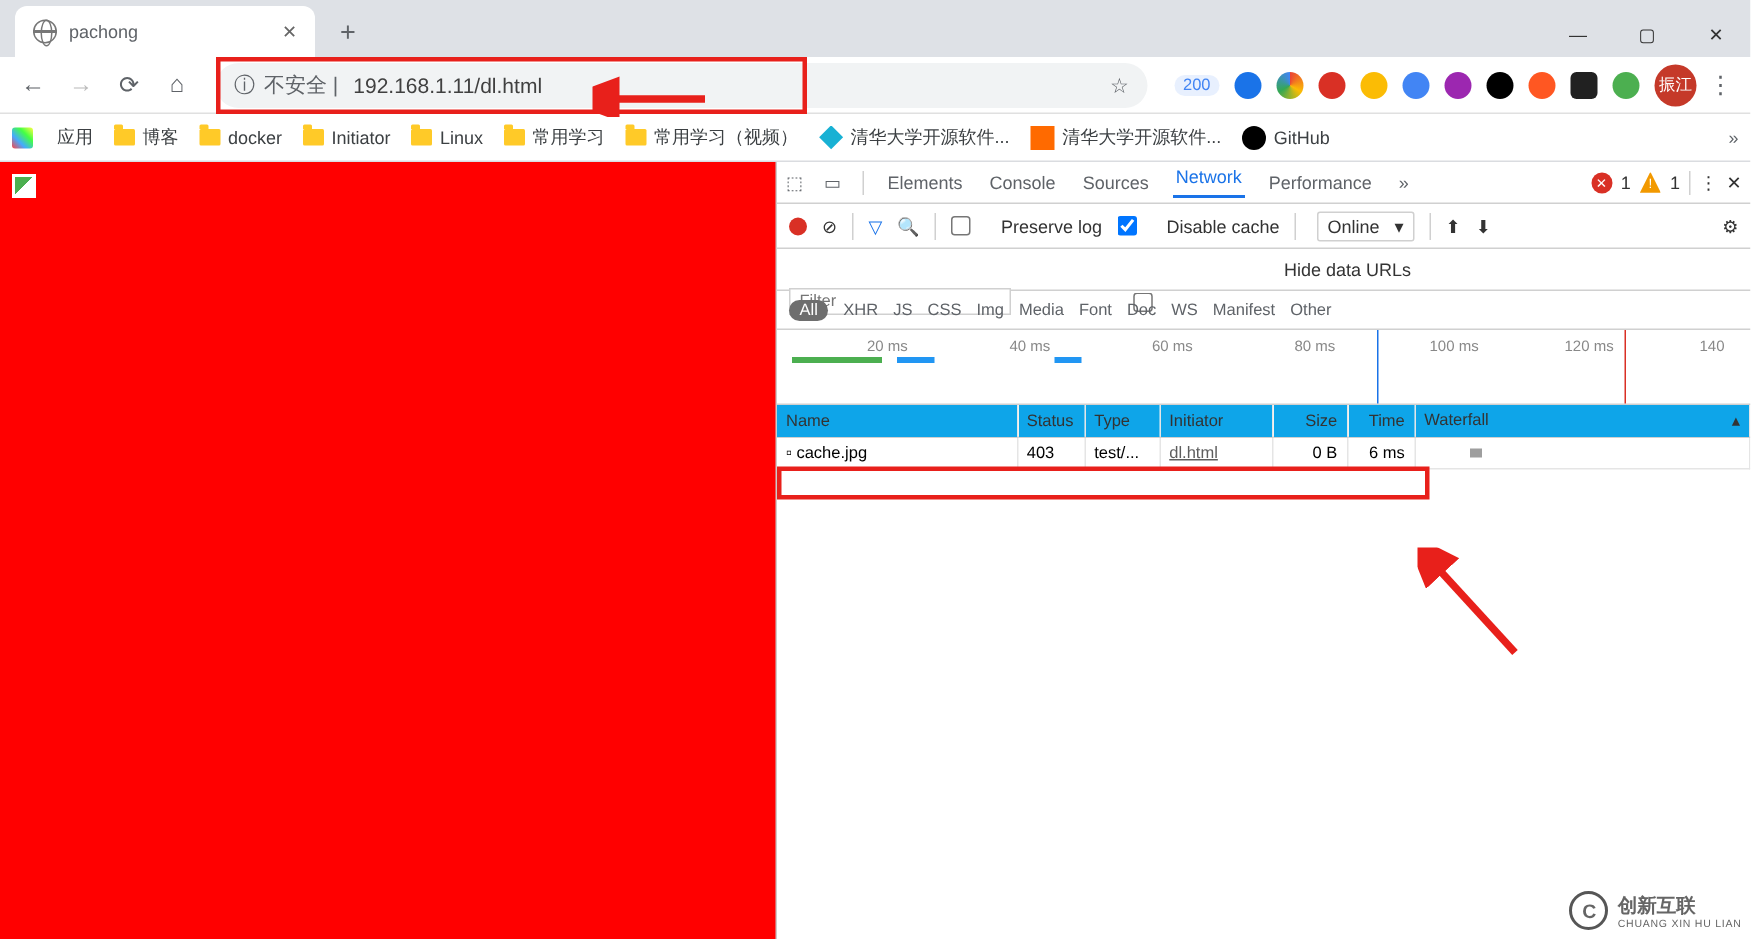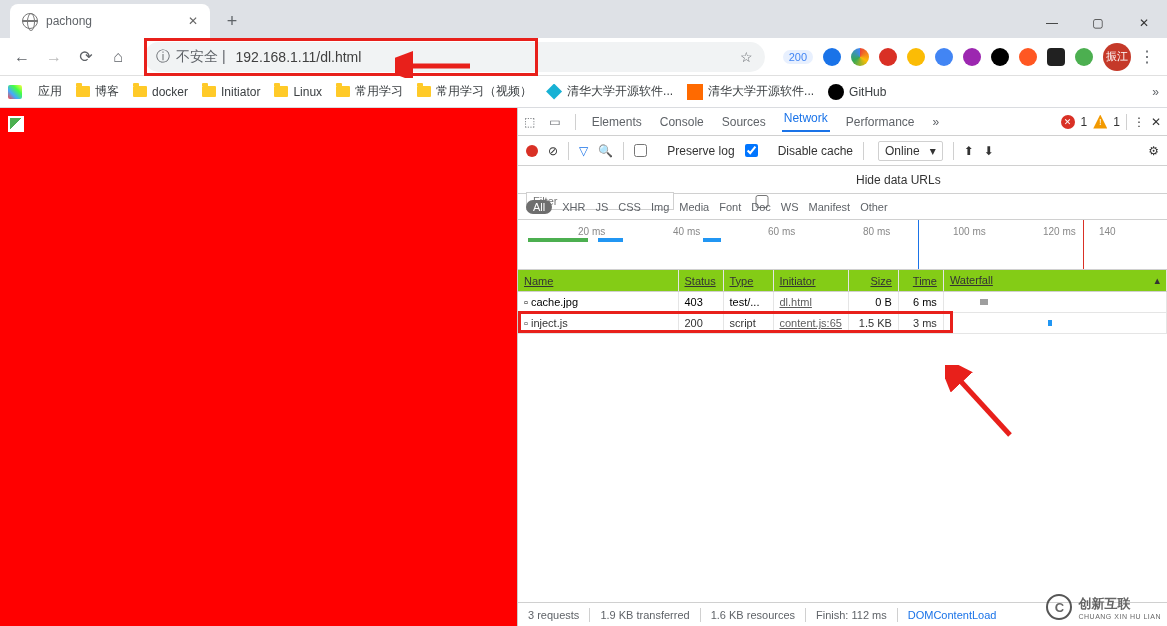--- a/index.html
+++ b/index.html
@@ -72,21 +72,21 @@
 .dt-types { height: 26px; border-bottom: 1px solid #d0d0d0; display: flex; align-items: center; padding: 0 8px; gap: 10px; font-size: 11px; color: #5f6368;}
 .dt-types .pill { background:#6e6e6e; color:#fff; border-radius:8px; padding:1px 7px;}
 
 .dt-waterfall-head { height: 50px; border-bottom: 1px solid #d0d0d0; position: relative; font-size: 10px; color: #888;}
 .dt-waterfall-head .tick { position: absolute; top: 6px; text-align: right;}
 .dt-waterfall-head .line { position:absolute; top:18px; height:4px; background:#4caf50;}
 .dt-waterfall-head .vline { position:absolute; top:0; bottom:0; width:1px;}
 
 .dt-grid { flex: 1; overflow: auto; position: relative; }
 .dt-grid table { width: 100%; border-collapse: collapse; font-size: 11px; }
-.dt-grid th { text-align: left; padding: 4px 6px; border-bottom: 1px solid #d0d0d0; border-right: 1px solid #e5e5e5; font-weight: normal; color: #333; background:#84cc16; position:sticky; top:0;text-decoration:underline;}
+.dt-grid th { text-align: left; padding: 4px 6px; border-bottom: 1px solid #d0d0d0; border-right: 1px solid #e5e5e5; font-weight: normal; color: #333; background:#0ea5e9; position:sticky; top:0;}
 .dt-grid td { padding: 3px 6px; border-bottom: 1px solid #e5e5e5; border-right: 1px solid #e5e5e5; }
 .dt-grid tr.row0 { background: #f1f6fd; }
 .dt-grid tr.row1 td { color:#000; }
 .dt-grid .link { color: #5d5d5d; text-decoration: underline; }
 .row-highlight { position: absolute; border: 3px solid #e8201b; pointer-events: none; }
 .wf-cell { position: relative; height: 14px; }
 .wf-bar { position: absolute; top: 4px; height: 6px; }
 
 .dt-status { height: 24px; border-top: 1px solid #d0d0d0; display: flex; align-items: center; padding: 0 10px; gap: 10px; font-size: 11px; color: #5f6368;}
 .dt-status .sep { width:1px; height:14px; background:#d0d0d0;}
@@ -263,21 +263,21 @@
       <span>Other</span>
     </div>
 
     <div class="dt-waterfall-head">
       <div class="tick" style="left:60px">20 ms</div>
       <div class="tick" style="left:155px">40 ms</div>
       <div class="tick" style="left:250px">60 ms</div>
       <div class="tick" style="left:345px">80 ms</div>
       <div class="tick" style="left:435px">100 ms</div>
       <div class="tick" style="left:525px">120 ms</div>
-      <div class="tick" style="left:581px">140</div>
+      <div class="tick" style="left:615px">140</div>
       <div class="line" style="left:10px;width:60px"></div>
       <div class="line" style="left:80px;width:25px;background:#2196f3"></div>
       <div class="line" style="left:185px;width:18px;background:#2196f3"></div>
       <div class="vline" style="left:400px;background:#1a73e8"></div>
       <div class="vline" style="left:565px;background:#d93025"></div>
     </div>
 
     <div class="dt-grid">
       <table>
         <thead>
@@ -298,49 +298,25 @@
               <td>test/...</td>
               <td><span class="link">dl.html</span></td>
               <td style="text-align:right">0 B</td>
               <td style="text-align:right">6 ms</td>
               <td>
                 <div class="wf-cell">
                   <div class="wf-bar" style="left:30px;width:8px;background:#9e9e9e"></div>
                 </div>
               </td>
             </tr>
-            <tr class="row2">
-              <td>▫ inject.js</td>
-              <td>200</td>
-              <td>script</td>
-              <td><span class="link">content.js:65</span></td>
-              <td style="text-align:right">1.5 KB</td>
-              <td style="text-align:right">3 ms</td>
-              <td>
-                <div class="wf-cell">
-                  <div class="wf-bar" style="left:98px;width:4px;background:#2196f3"></div>
-                </div>
-              </td>
-            </tr>
           </tbody>
       </table>
       <div class="row-highlight" style="left:0px; top:41px; width:435px; height:22px;"></div>
     </div>
 
-    <div class="dt-status">
-      <span>3 requests</span>
-        <span class="sep"></span>
-      <span>1.9 KB transferred</span>
-        <span class="sep"></span>
-      <span>1.6 KB resources</span>
-        <span class="sep"></span>
-      <span>Finish: 112 ms</span>
-        <span class="sep"></span>
-      <span class="domload">DOMContentLoad</span>
-    </div>
   </div>
 </div>
 
 <svg class="arrow" style="left:395px;top:48px;width:80px;height:30px">
   <defs>
       <marker id="ah1" markerWidth="10" markerHeight="10" refX="2" refY="3" orient="auto">
         <path d="M0,0 L0,6 L8,3 z" fill="#e8201b"></path>
       </marker>
     </defs>
   <line x1="75" y1="18" x2="8" y2="18" stroke="#e8201b" stroke-width="5" marker-end="url(#ah1)"></line>

